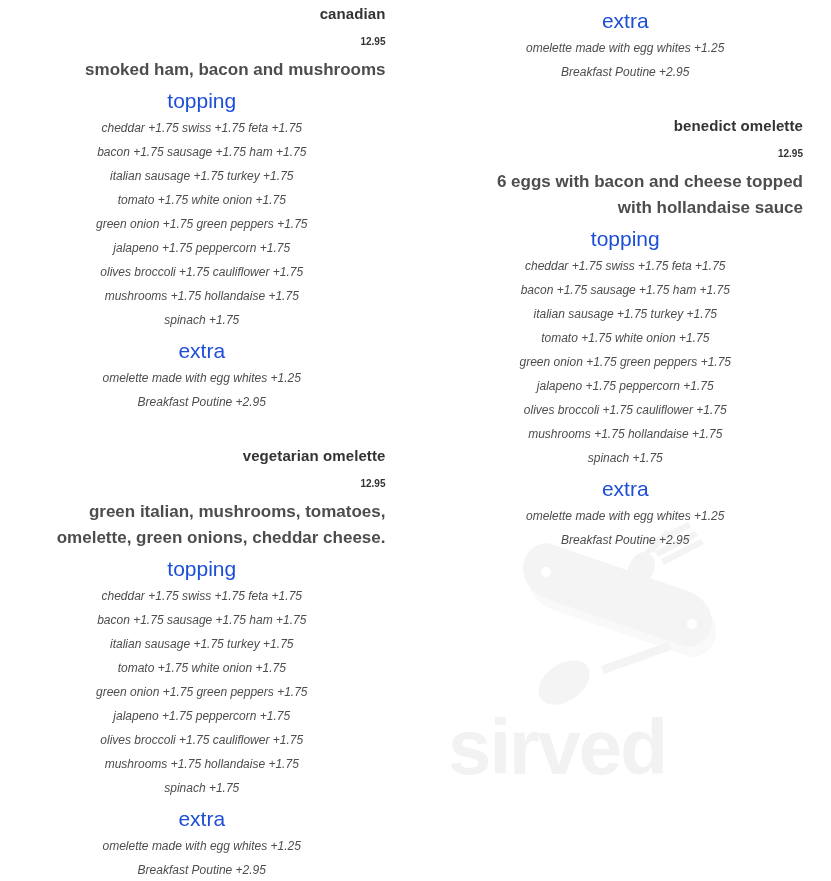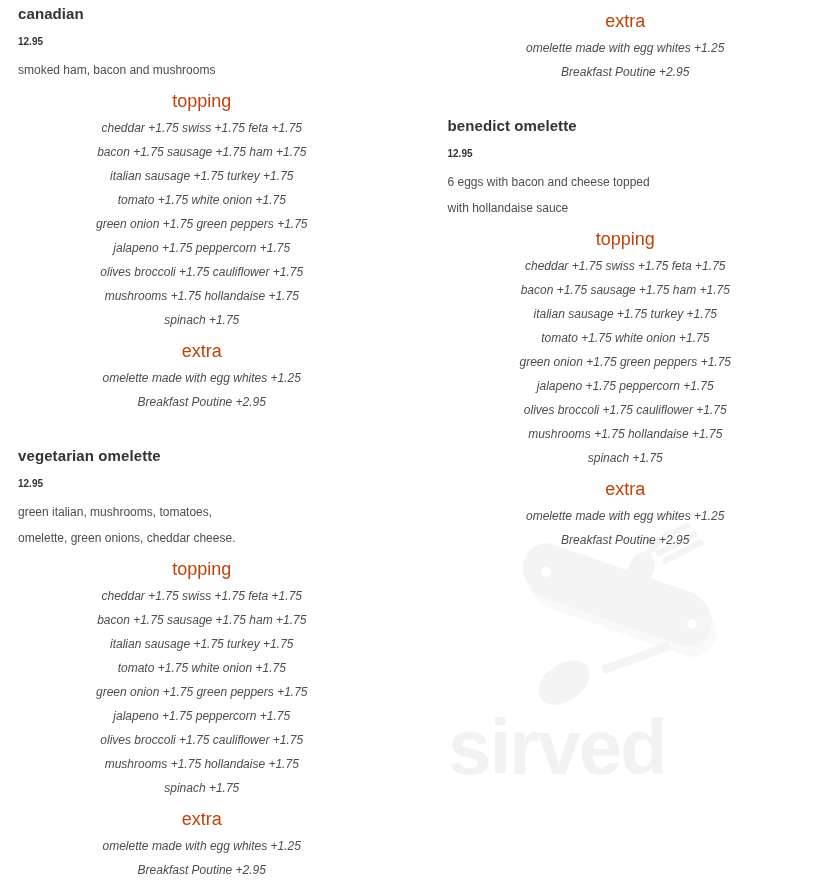--- a/index.html
+++ b/index.html
@@ -58,49 +58,49 @@
     z-index: 1;
   }
   .column {
     width: 415.5px;
     padding: 0;
   }
   .col-left  { padding-left: 18px; padding-right: 30px; }
   .col-right { padding-left: 32px; padding-right: 28px; }
 
   
-  .item-block { text-align: left; }
+  .item-block { text-align: right; }
 
   .item-name {
     font-size: 15px;
     font-weight: bold;
     color: #333333;
     line-height: 28px;
     letter-spacing: 0.1px;
   }
   .item-price {
     font-size: 10px;
     font-weight: bold;
     color: #333333;
     line-height: 28px;
   }
   .item-desc {
-    font-size: 12px;
-    font-weight: normal;
+    font-size: 17px;
+    font-weight: bold;
     color: #4d4d4d;
     line-height: 24px;
     padding-top: 2px;
   }
 
   .group { text-align: center; }
   .group-label {
-    font-size: 18px;
+    font-size: 21px;
     font-weight: normal;
     font-style: normal;
-    color: #c2410c;
+    color: #1d4ed8;
     line-height: 30px;
   }
   .group-line {
     font-size: 12px;
     font-style: italic;
     font-weight: normal;
     color: #4d4d4d;
     line-height: 24px;
     white-space: nowrap;
   }

